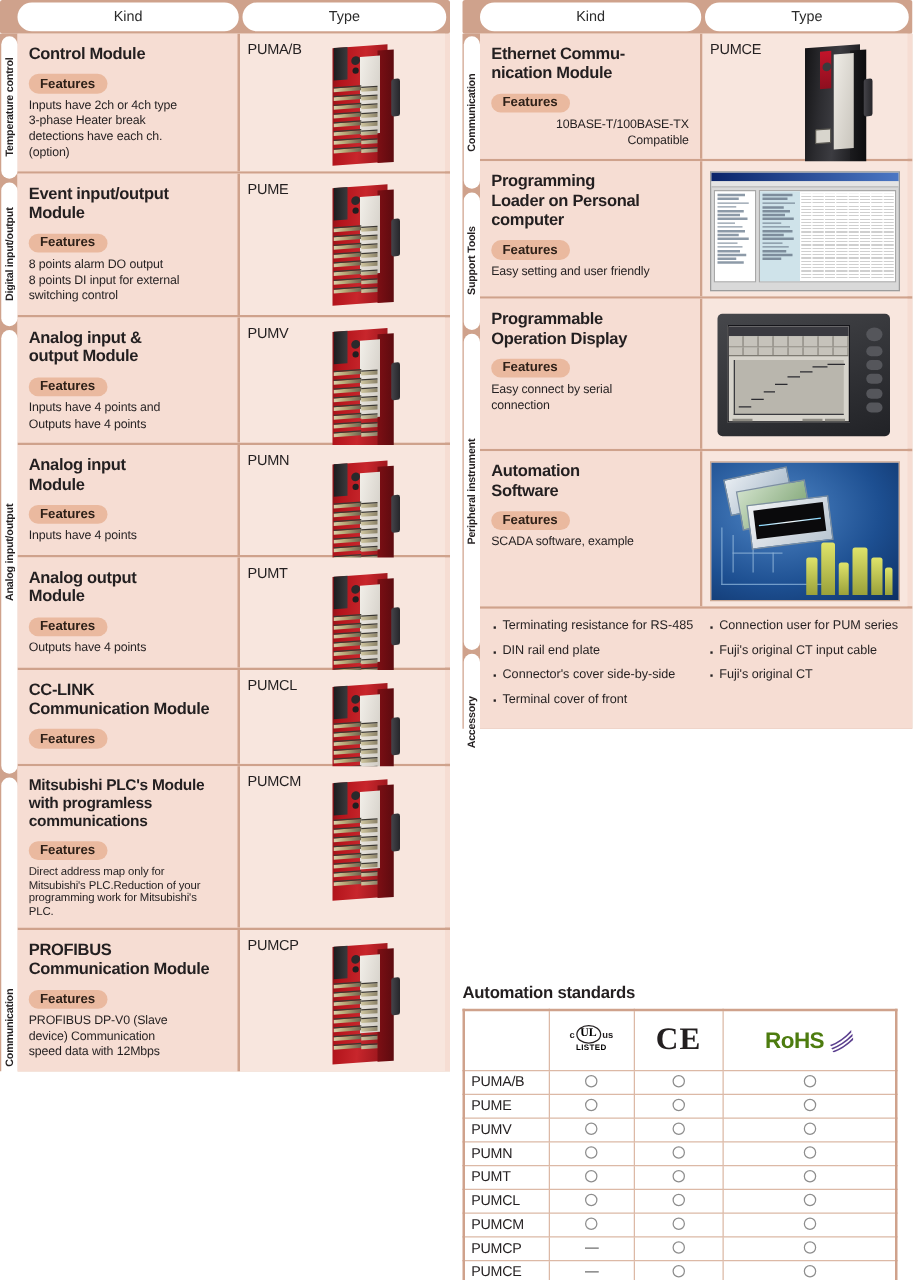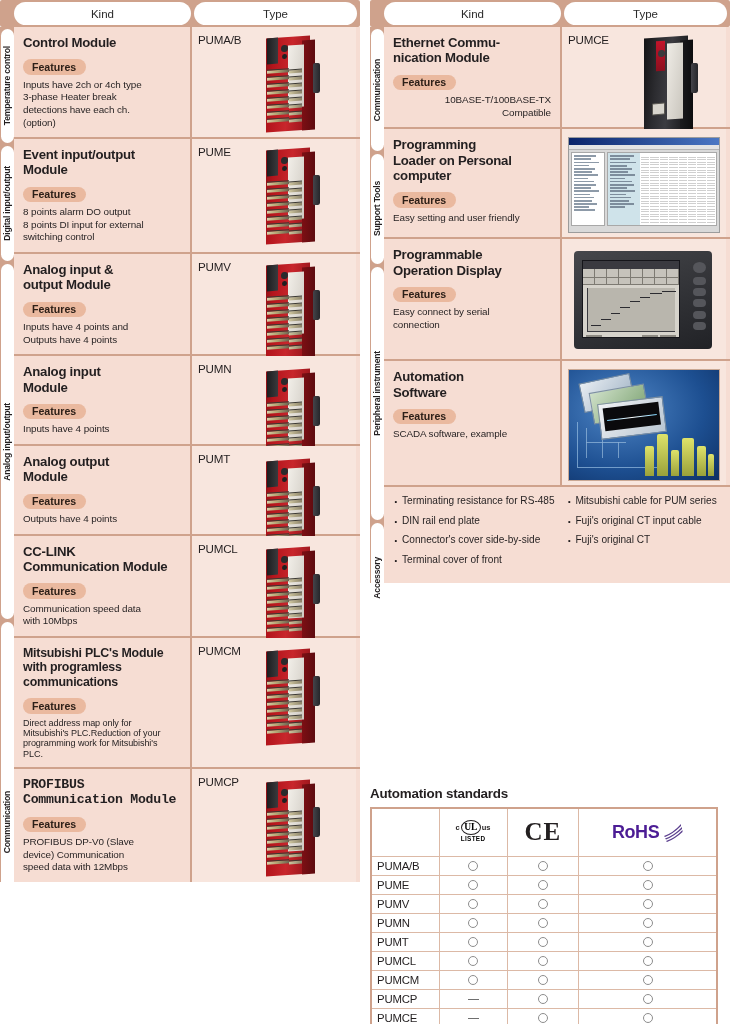--- a/index.html
+++ b/index.html
@@ -288,21 +288,21 @@
     display: flex; align-items: center; justify-content: center;
     font-size: 9.5px; font-weight: bold; font-family: "Liberation Serif", serif;
     margin: 0 1px;
   }
   .ul-mark .listed {
     font-size: 6.4px; font-weight: bold; letter-spacing: .3px;
     margin-top: 1px;
   }
   .ce-mark { font-size: 25px; font-weight: bold; font-family: "Liberation Serif", serif; letter-spacing: 1px; color: #231f20; }
   .rohs-mark { display: inline-flex; align-items: center; }
-  .rohs-mark .t { font-size: 18px; font-weight: bold; color: #4c1d95; letter-spacing: -0.4px; }
+  .rohs-mark .t { font-size: 18px; font-weight: bold; color: #4d7c0f; letter-spacing: -0.4px; }
   .rohs-mark svg { margin-left: 2px; }
   .ok { display: inline-block; width: 10px; height: 10px; border: 1.3px solid #8d8d8d; border-radius: 50%; }
   .dash { display: inline-block; width: 11px; height: 1.4px; background: #6f6f6f; vertical-align: middle; }
 </style>
 </head>
 <body>
 
 <div class="page">
 
   <div class="col col-left">
@@ -527,22 +527,20 @@
             </div>
           </div>
         </div>
       </div>
 
       <div class="row">
         <div class="cell-kind">
           <div class="ttl" style="white-space: pre-line;">CC-LINK
 Communication Module</div>
           <div class="feat">Features</div>
-          <div class="desc" style="white-space: pre-line;">Communication speed data
-with 10Mbps</div>
         </div>
         <div class="cell-type">
           <div class="typecode">PUMCL</div>
           <div class="prod" style="right:34px;top:8px;">
             <div class="mod">
               <div class="body"></div>
                 <div class="sidepanel"></div>
                 <div class="label"></div>
               <div class="topblk"></div>
                 <div class="knob"></div>
@@ -607,21 +605,21 @@
                 <div class="term2" style="top:76px"></div>
               <div class="term" style="top:83px"></div>
                 <div class="term2" style="top:83px"></div>
             </div>
           </div>
         </div>
       </div>
 
       <div class="row">
         <div class="cell-kind">
-          <div class="ttl" style="white-space: pre-line; font-family: Liberation Mono, monospace;">PROFIBUS
+          <div class="ttl" style="white-space: pre-line;">PROFIBUS
 Communication Module</div>
           <div class="feat">Features</div>
           <div class="desc" style="white-space: pre-line;">PROFIBUS DP-V0 (Slave
 device) Communication
 speed data with 12Mbps</div>
         </div>
         <div class="cell-type">
           <div class="typecode">PUMCP</div>
           <div class="prod" style="right:34px;top:8px;">
             <div class="mod">
@@ -872,21 +870,21 @@
       </div>
 
       <div class="acc">
         <ul class="c1">
           <li>Terminating resistance for RS-485</li>
           <li>DIN rail end plate</li>
           <li>Connector's cover side-by-side</li>
           <li>Terminal cover of front</li>
         </ul>
         <ul class="c2">
-          <li>Mitsubishi cable for PUM series</li>
+          <li>Connection user for PUM series</li>
           <li>Fuji's original CT input cable</li>
           <li>Fuji's original CT</li>
         </ul>
       </div>
 
     </div>
   </div>
 </div>
 
 <div class="std">

